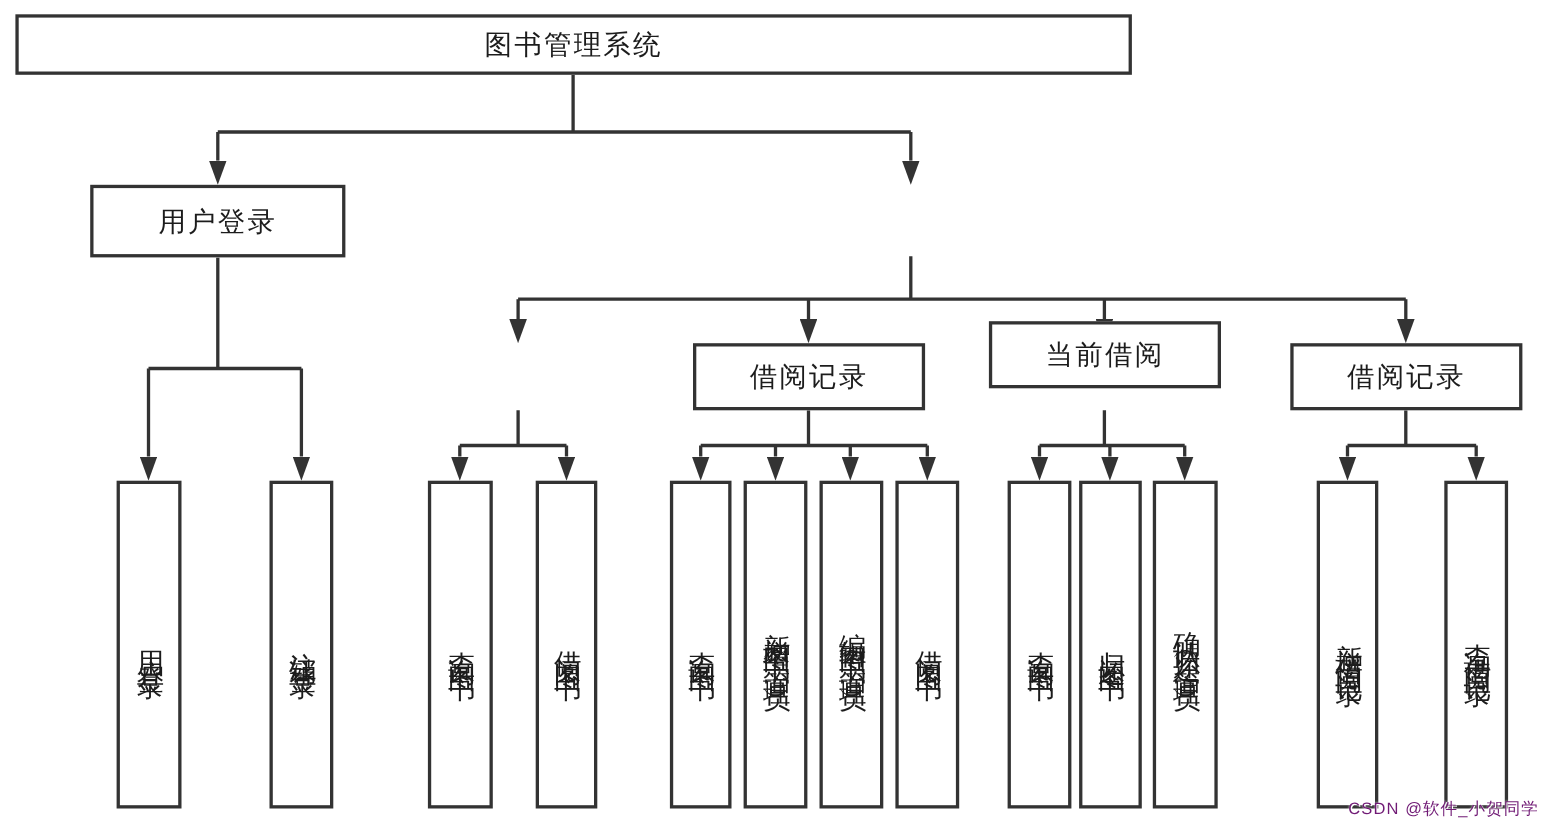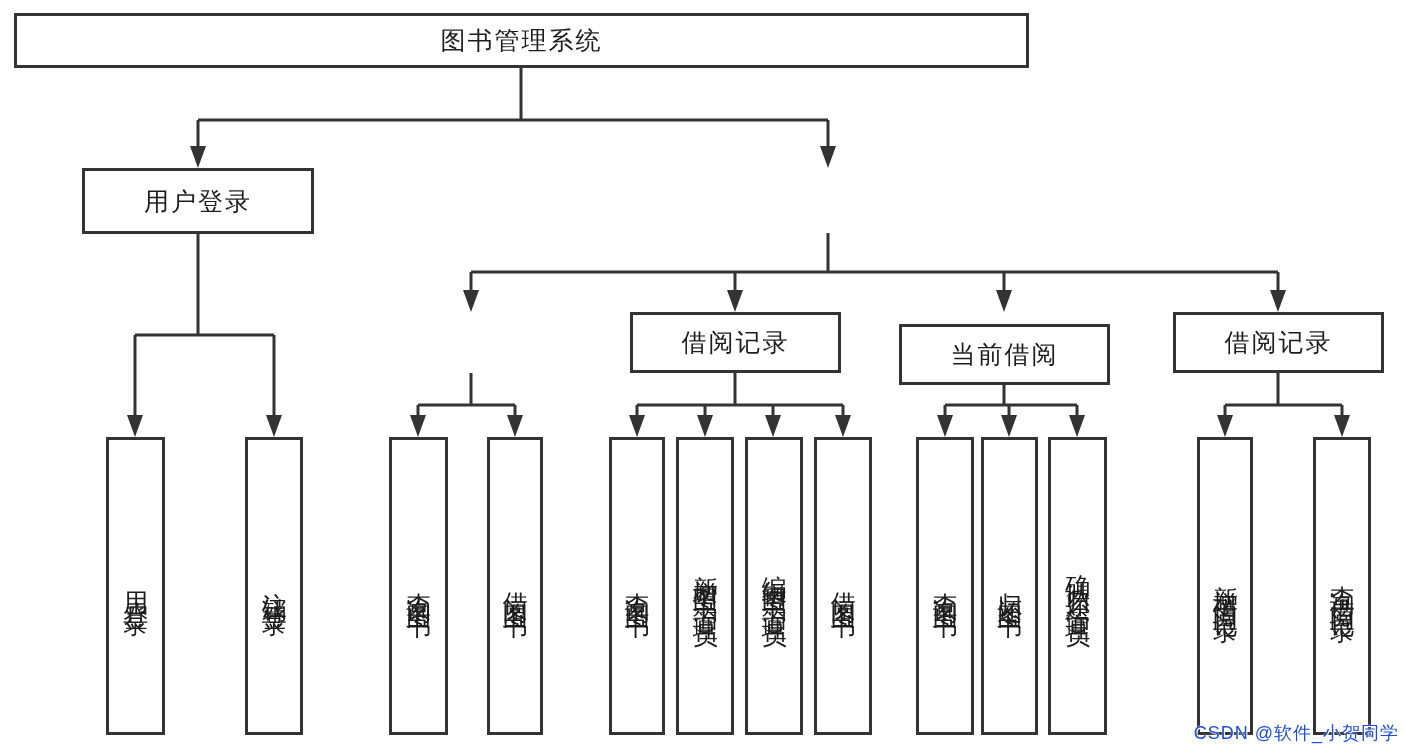--- a/index.html
+++ b/index.html
@@ -31,22 +31,22 @@
     text-orientation:mixed;
     font-size:25px;
     line-height:1.1;
     letter-spacing:7px;
     white-space:nowrap;
   }
   .watermark {
     position:absolute;
     right:6px;
     bottom:2px;
-    font-size:18px;
-    color:#1d4ed8;
+    font-size:15px;
+    color:#701a75;
     letter-spacing:1px;
     text-shadow:0 0 2px #ffffff, 1px 1px 0 #ffffff;
     white-space:nowrap;
   }
 </style>
 </head>
 <body>
 
 <div class="stage">
 
@@ -97,21 +97,21 @@
     <span class="hlabel">图书管理系统</span>
   </div>
 
   <div class="box" style="left:82px; top:168px; width:232px; height:66px">
     <span class="hlabel">用户登录</span>
   </div>
 
   <div class="box" style="left:630px; top:312px; width:211px; height:61px">
     <span class="hlabel">借阅记录</span>
   </div>
-  <div class="box" style="left:899px; top:324px; width:211px; height:61px">
+  <div class="box" style="left:899px; top:292px; width:211px; height:61px">
     <span class="hlabel">当前借阅</span>
   </div>
   <div class="box" style="left:1173px; top:312px; width:211px; height:61px">
     <span class="hlabel">借阅记录</span>
   </div>
 
   <div class="box" style="left:106px; top:437px; width:59px; height:298px">
     <span class="vlabel">用户登录</span>
   </div>
   <div class="box" style="left:245px; top:437px; width:58px; height:298px">

